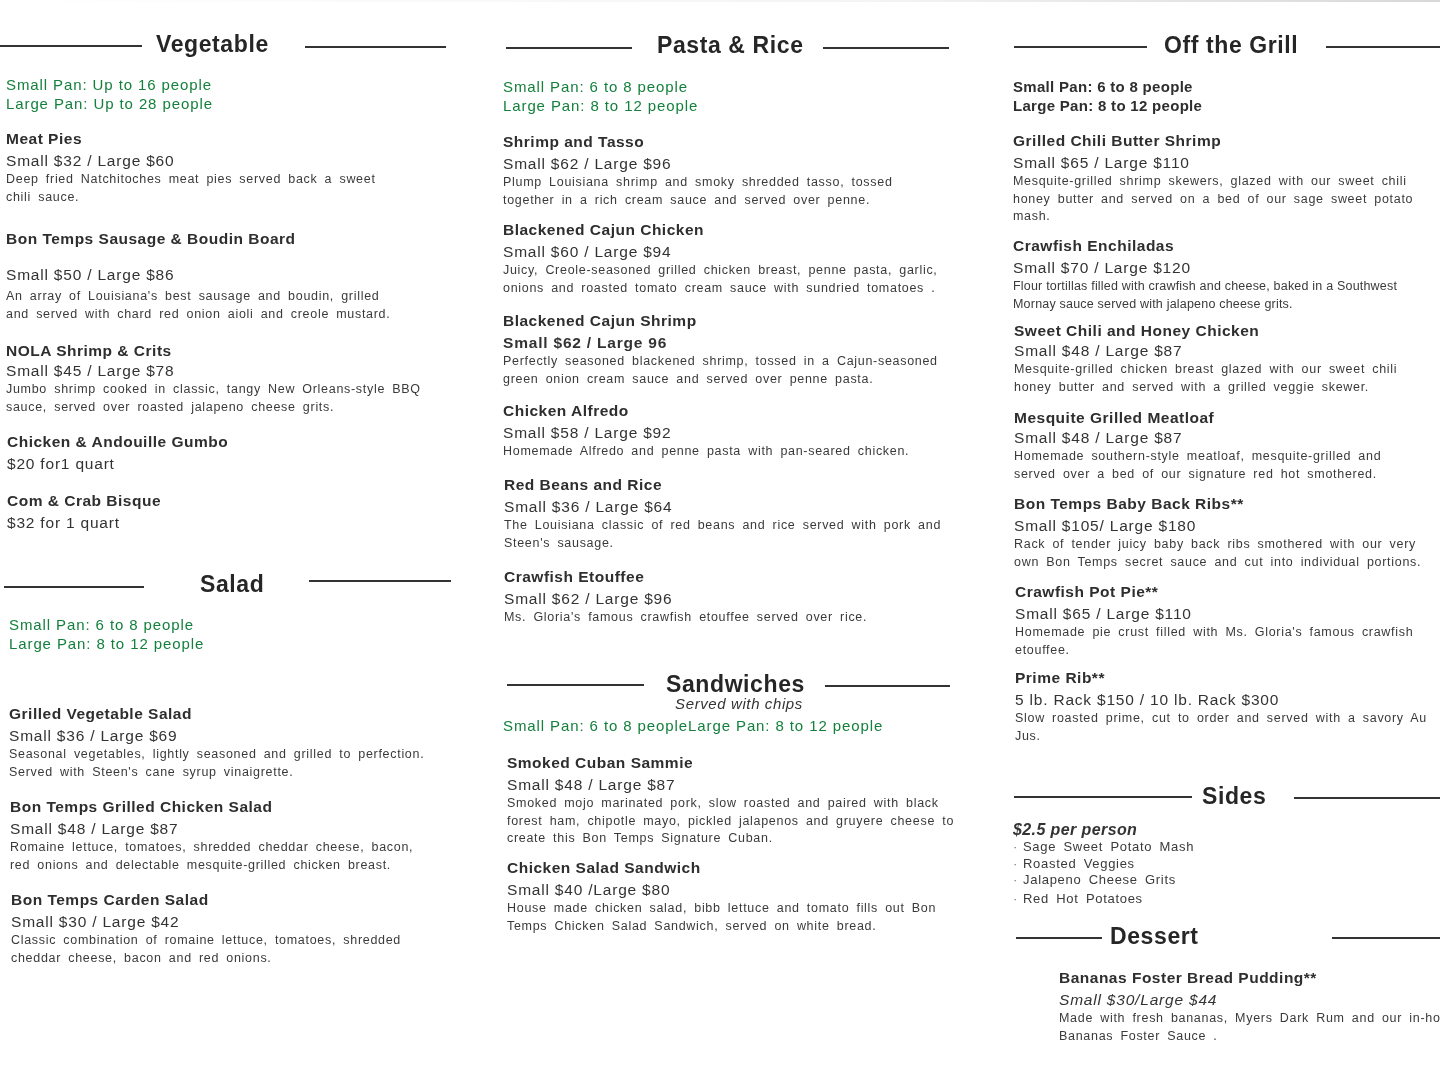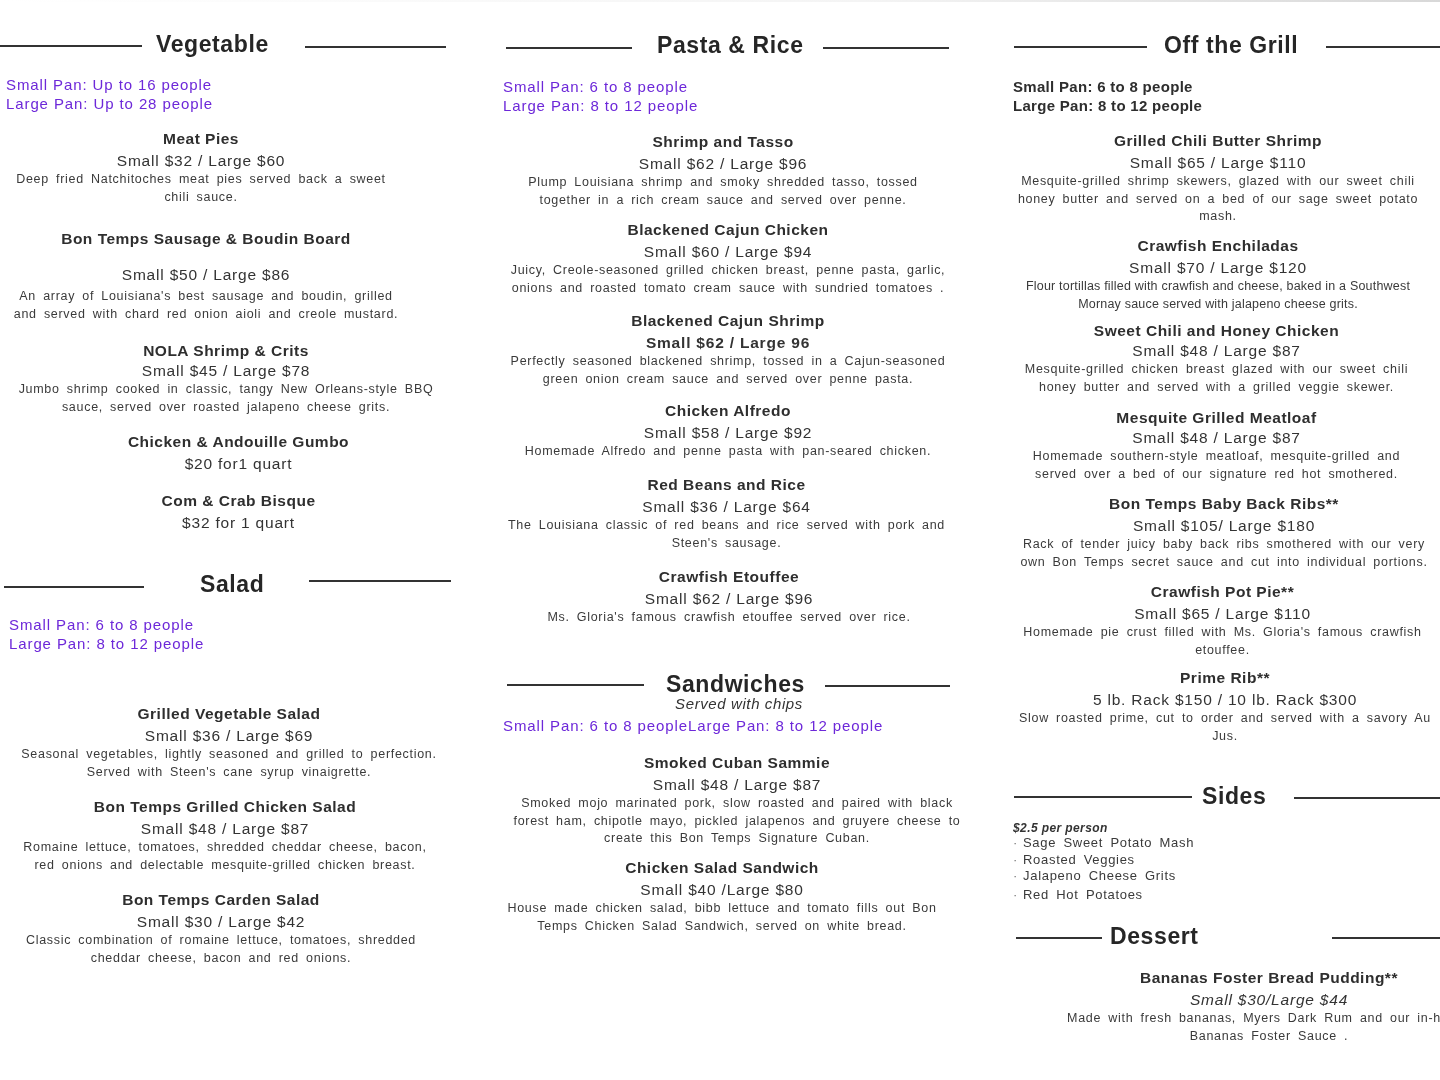--- a/index.html
+++ b/index.html
@@ -22,39 +22,39 @@
   .sec-head { position: relative; height: 30px; }
   .sec-line { position: absolute; height: 2px; background: #333; }
   .sec-title {
     position: absolute; top: 0; font-weight: bold; font-size: 23px;
     letter-spacing: 0.6px; color: #262626; white-space: nowrap;
   }
   .sec-sub {
     font-style: italic; font-size: 15px; color: #333; text-align: center;
     letter-spacing: 0.6px; margin-top: -4px;
   }
-  .pan { font-size: 15px; letter-spacing: 0.9px; line-height: 19px; color: #6d28d9; }
+  .pan { font-size: 15px; letter-spacing: 0.9px; line-height: 19px; color: #15803d; }
   .pan.bold { font-weight: bold; letter-spacing: 0.3px; color: #2e2e2e; }
 
-  .item { position: absolute; left: 0; right: 0; text-align: center; }
+  .item { position: absolute; left: 0; right: 0; }
   .item-name {
     font-weight: bold; font-size: 15.5px; letter-spacing: 0.5px;
     color: #2e2e2e; line-height: 20px; white-space: nowrap;
   }
   .item-price {
     font-size: 15.5px; letter-spacing: 0.8px; color: #333; line-height: 20px;
     margin-top: 2px; white-space: nowrap;
   }
   .item-price.bold { font-weight: bold; }
   .item-price.italic { font-style: italic; }
   .item-desc {
     font-size: 12.5px; letter-spacing: 0.7px; color: #3a3a3a; line-height: 17.5px;
     word-spacing: 3px;
   }
-  .sides-price { font-weight: bold; font-style: italic; font-size: 12px; color: #333; letter-spacing: 0.4px; }
+  .sides-price { font-weight: bold; font-style: italic; font-size: 16px; color: #333; letter-spacing: 0.4px; }
   .sides-list { margin: 0; padding: 0; list-style: none; }
   .sides-list li { font-size: 13px; letter-spacing: 0.7px; color: #3a3a3a; line-height: 16.5px; word-spacing: 3px; }
   .bullet { display: inline-block; width: 10px; color: #777; }
 </style>
 </head>
 <body>
 
 <div class="top-shadow"></div>
 
 <div class="col col1">

